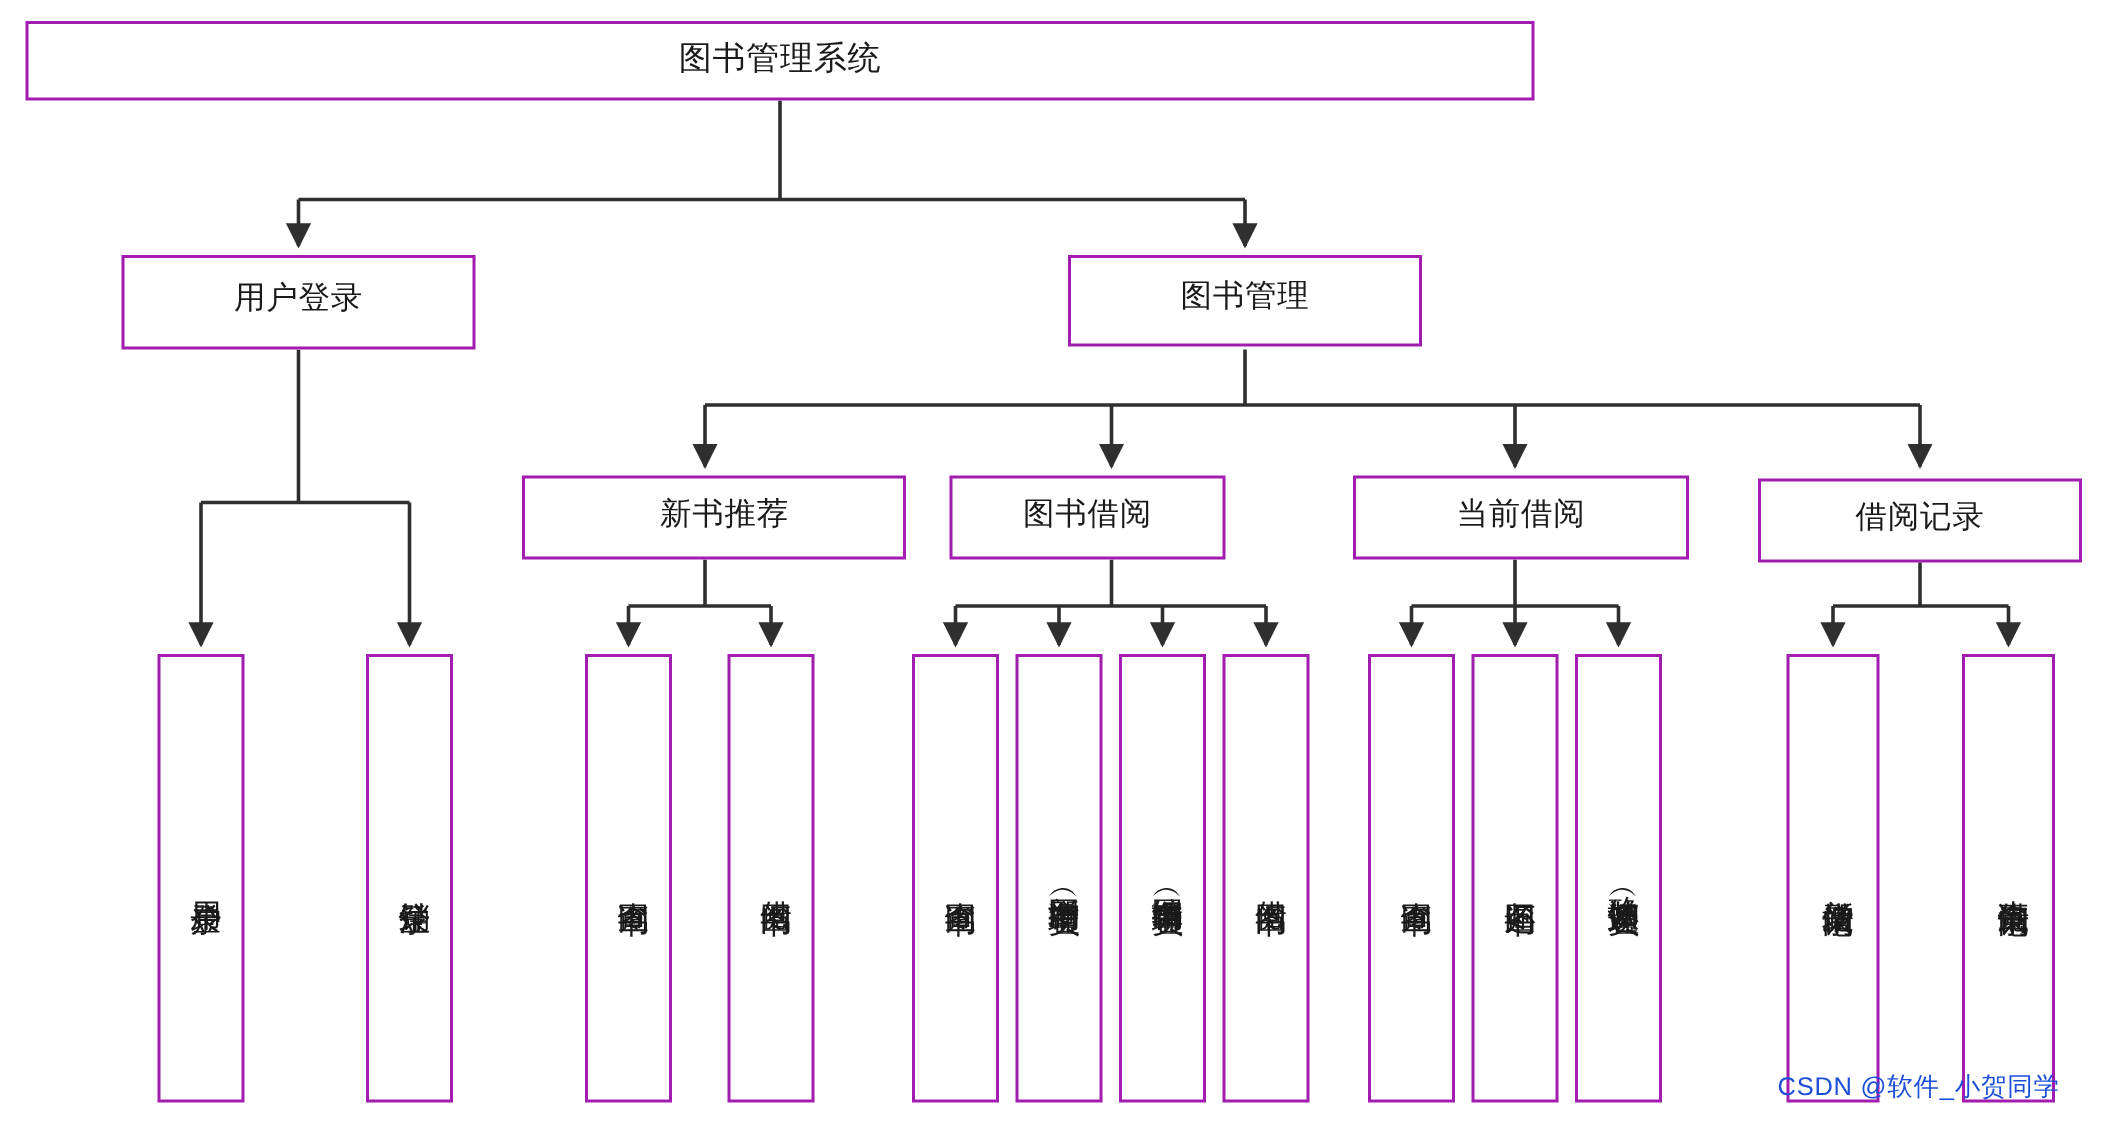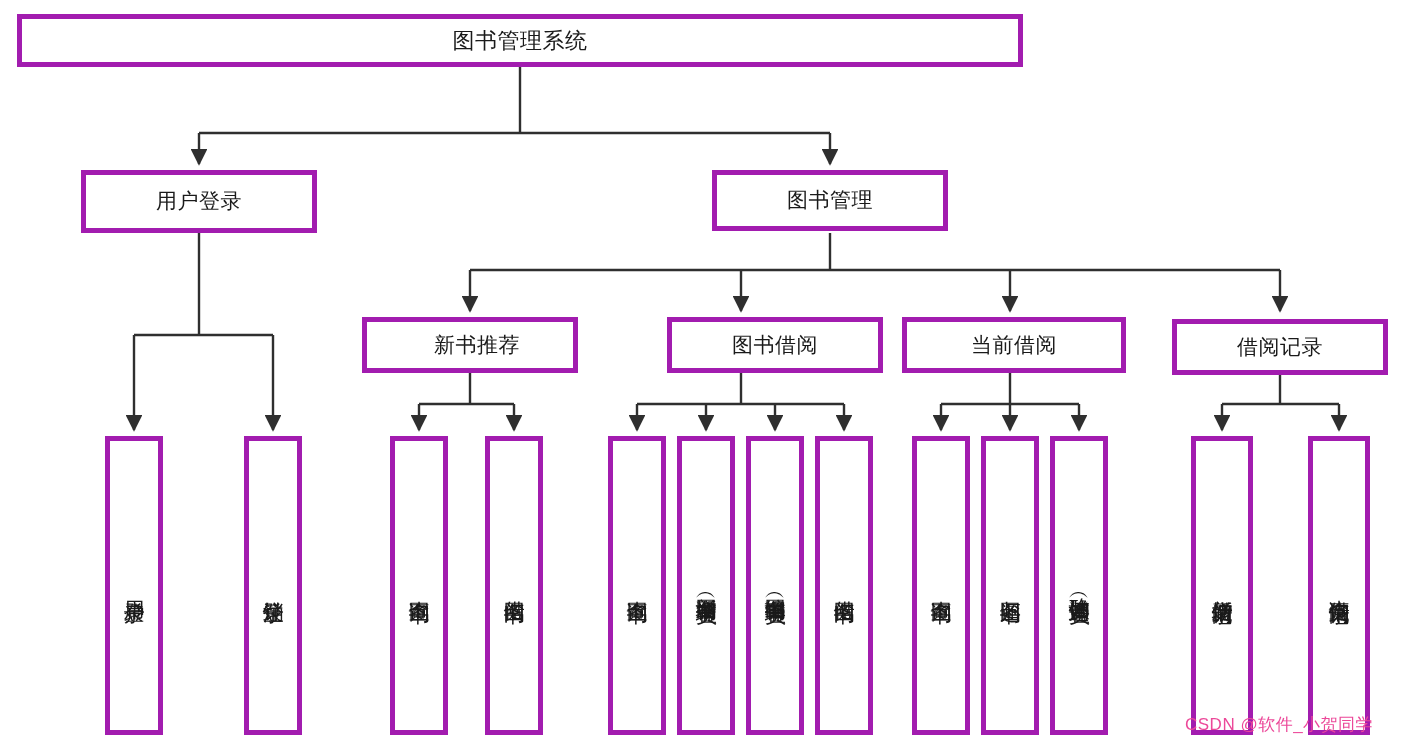--- a/index.html
+++ b/index.html
@@ -23,26 +23,27 @@
     left: 0;
     top: 0;
     width: 1405px;
     height: 747px;
     pointer-events: none;
   }
   .node {
     position: absolute;
     box-sizing: border-box;
     background: #ffffff;
-    border: 5px solid #a21caf;
+    border: 2px solid #a21caf;
     display: flex;
     align-items: center;
     justify-content: center;
     color: #1a1a1a;
     z-index: 2;
+    font-family: Liberation Mono, monospace;
   }
   .node .label {
     display: block;
     text-align: center;
     line-height: 1.15;
     white-space: nowrap;
   }
   
   .node.horiz .label {
     font-size: 21px;
@@ -63,21 +64,21 @@
     font-size: 21px;
     line-height: 1.08;
     letter-spacing: 1px;
     white-space: nowrap;
   }
   #watermark {
     position: absolute;
     left: 1185px;
     top: 713px;
     font-size: 17px;
-    color: #ec4899;
+    color: #1d4ed8;
     white-space: nowrap;
     z-index: 3;
     letter-spacing: 0.5px;
   }
 </style>
 </head>
 <body>
 
 <div id="canvas">
 
@@ -137,24 +138,24 @@
     <span class="label">图书管理系统</span>
   </div>
 
   <div class="node horiz" style="left:81px; top:170px; width:236px; height:63px;">
     <span class="label">用户登录</span>
   </div>
   <div class="node horiz" style="left:712px; top:170px; width:236px; height:61px;">
     <span class="label">图书管理</span>
   </div>
 
-  <div class="node horiz" style="left:362px; top:317px; width:216px; height:56px;padding-left:14px;">
+  <div class="node horiz" style="left:348px; top:317px; width:256px; height:56px;padding-left:14px;">
     <span class="label">新书推荐</span>
   </div>
-  <div class="node horiz" style="left:667px; top:317px; width:216px; height:56px;">
+  <div class="node horiz" style="left:633px; top:317px; width:184px; height:56px;">
     <span class="label">图书借阅</span>
   </div>
   <div class="node horiz" style="left:902px; top:317px; width:224px; height:56px;">
     <span class="label">当前借阅</span>
   </div>
   <div class="node horiz" style="left:1172px; top:319px; width:216px; height:56px;">
     <span class="label">借阅记录</span>
   </div>
 
   <div class="node vert" style="left:105px; top:436px; width:58px; height:299px;">

